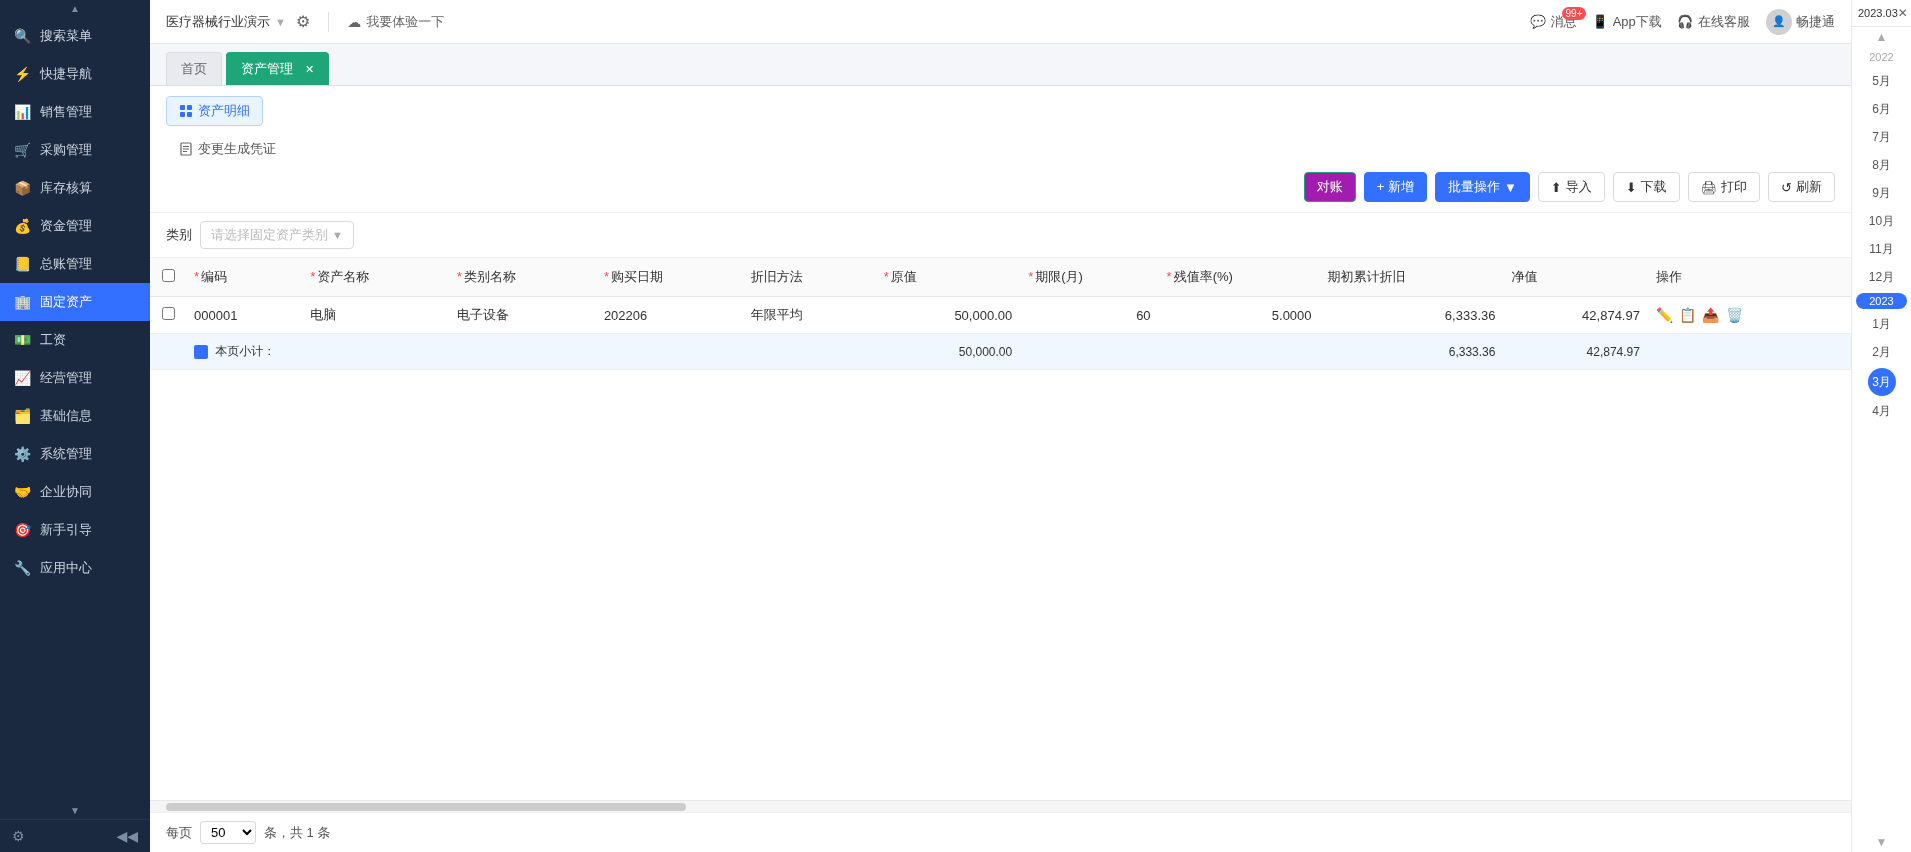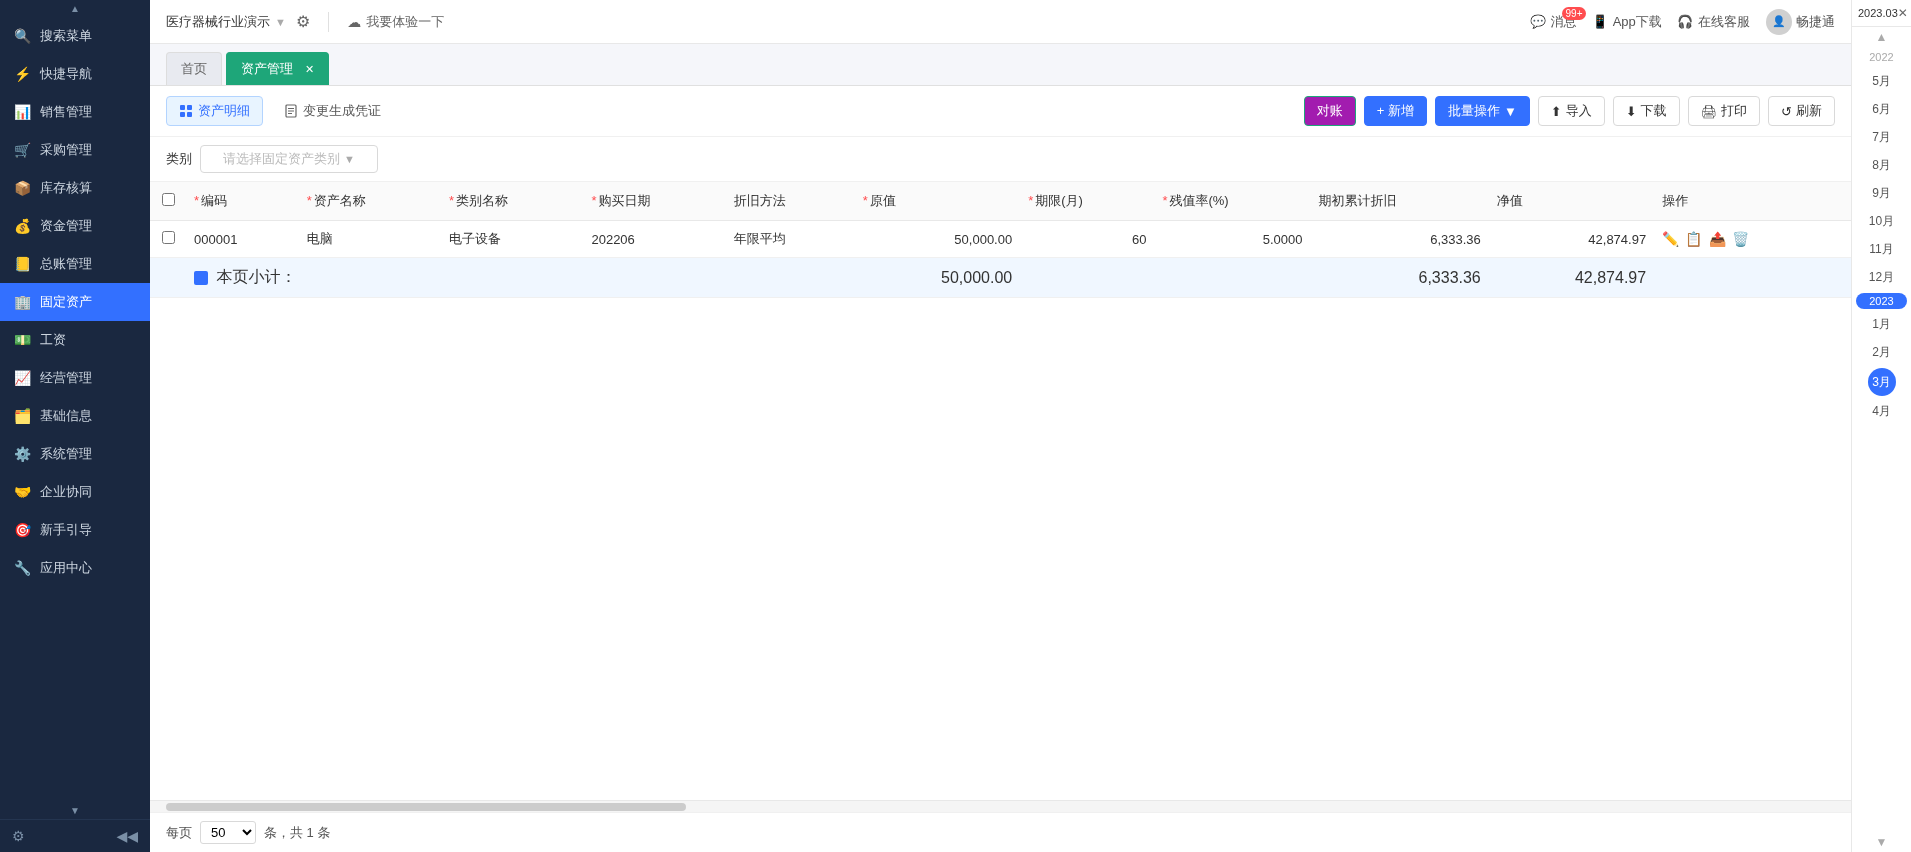--- a/index.html
+++ b/index.html
@@ -100,22 +100,23 @@
     }
     .tab.active { background: #1ea679; color: white; border-color: #1ea679; }
 
     
     .content {
       flex: 1; background: white; padding: 0; overflow: hidden; display: flex; flex-direction: column;
     }
 
     
     .content-toolbar {
-      display: flex; align-items: center; padding: 10px 16px; gap: 8px;
+      display: flex; align-items: flex-start; padding: 10px 16px; gap: 8px;
       border-bottom: 1px solid #f0f0f0;
+      flex-direction: column;
     }
     .sub-tab {
       display: flex; align-items: center; gap: 5px;
       padding: 5px 12px; border-radius: 4px; cursor: pointer; font-size: 13px;
       color: #555; border: 1px solid transparent;
     }
     .sub-tab.active { background: #e8f4ff; color: #3370ff; border-color: #b3d4ff; }
     .sub-tab-icon { width: 14px; height: 14px; display: flex; align-items: center; justify-content: center; }
     .toolbar-right { margin-left: auto; display: flex; align-items: center; gap: 8px; }
     .btn {
@@ -131,36 +132,36 @@
     }
 
     
     .filter-row {
       display: flex; align-items: center; padding: 8px 16px; gap: 8px;
       border-bottom: 1px solid #f0f0f0;
     }
     .filter-label { font-size: 13px; color: #333; }
     .filter-select {
       display: flex; align-items: center; gap: 4px;
-      padding: 4px 22px; border: 1px solid #d9d9d9; border-radius: 4px;
+      padding: 4px 10px; border: 1px solid #d9d9d9; border-radius: 4px;
       background: white; cursor: pointer; font-size: 13px; color: #999; min-width: 120px;
     }
 
     
     .table-wrap { flex: 1; overflow: auto; }
     table { width: 100%; border-collapse: collapse; font-size: 13px; }
     thead tr { background: #fafafa; }
     thead th {
       padding: 10px 8px; text-align: left; border-bottom: 1px solid #e8e8e8;
       color: #333; font-weight: normal; white-space: nowrap;
     }
     thead th .required { color: #ff4d4f; margin-right: 2px; }
     tbody tr { border-bottom: 1px solid #f0f0f0; }
     tbody td { padding: 9px 8px; color: #333; }
-    .subtotal-row td { background: #f0f7ff; color: #333; font-size: 16px; }
+    .subtotal-row td { background: #f0f7ff; color: #333; font-size: 12px; }
     .check-col { width: 36px; text-align: center; }
     .actions-col { display: flex; gap: 6px; align-items: center; }
     .action-icon { color: #666; cursor: pointer; font-size: 14px; }
     .subtotal-icon { width: 14px; height: 14px; background: #3370ff; border-radius: 2px; display: inline-block; vertical-align: middle; margin-right: 4px; }
 
     
     .table-footer {
       padding: 8px 16px; border-top: 1px solid #f0f0f0;
       display: flex; align-items: center; gap: 8px; font-size: 13px; color: #555;
       background: white;

